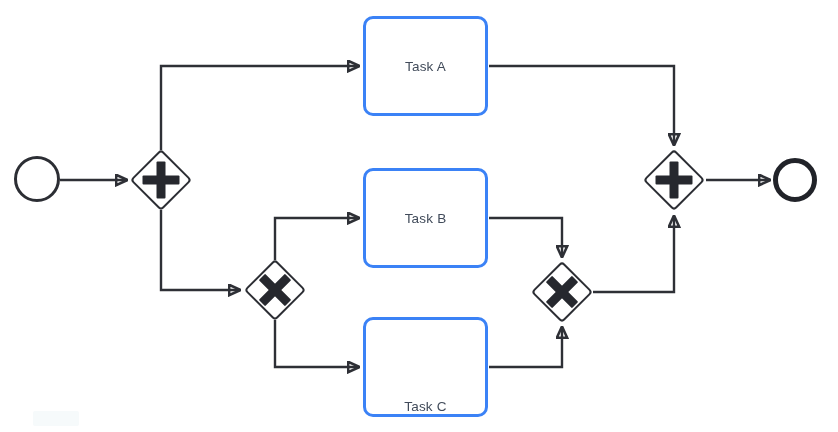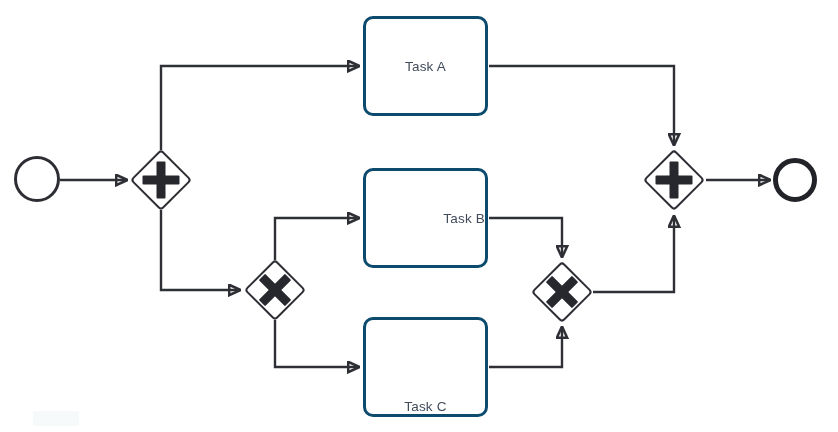--- a/index.html
+++ b/index.html
@@ -28,21 +28,21 @@
     stroke-width: 2.4;
     stroke-linejoin: miter;
   }
   .node {
     position: absolute;
     box-sizing: border-box;
   }
   .task {
     width: 125px;
     height: 100px;
-    border: 3px solid #0c4a6e;
+    border: 3px solid #3b82f6;
     border-radius: 10px;
     background: #ffffff;
     display: flex;
     align-items: center;
     justify-content: center;
   }
   .task-label {
     font-size: 13.5px;
     color: #414b5a;
     letter-spacing: 0.2px;
@@ -158,21 +158,21 @@
 
   <div class="node task" style="left:363px; top:16px;">
     <span class="task-label">Task A</span>
   </div>
 
   <div class="node gateway" style="left:253px; top:268px;">
     <div class="diamond"></div>
     <span class="sym cross"></span>
   </div>
 
-  <div class="node task" style="left:363px; top:168px;justify-content:flex-end;">
+  <div class="node task" style="left:363px; top:168px;">
     <span class="task-label">Task B</span>
   </div>
 
   <div class="node task" style="left:363px; top:317px;align-items:flex-end;">
     <span class="task-label">Task C</span>
   </div>
 
   <div class="node gateway" style="left:540px; top:270px;">
     <div class="diamond"></div>
     <span class="sym cross"></span>

